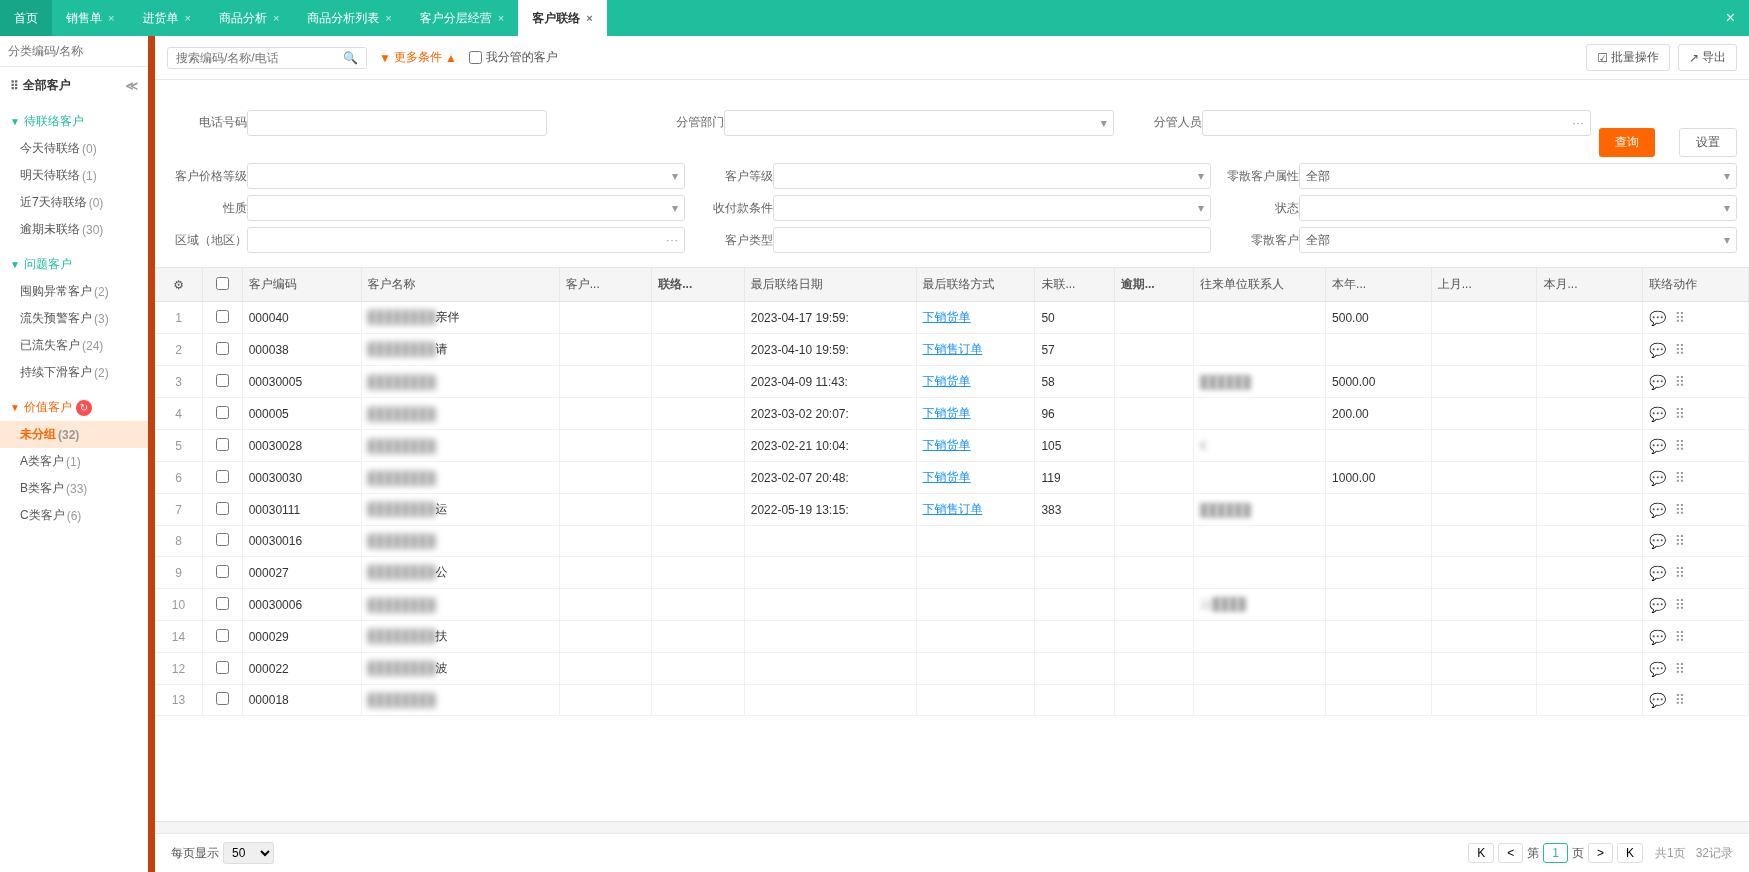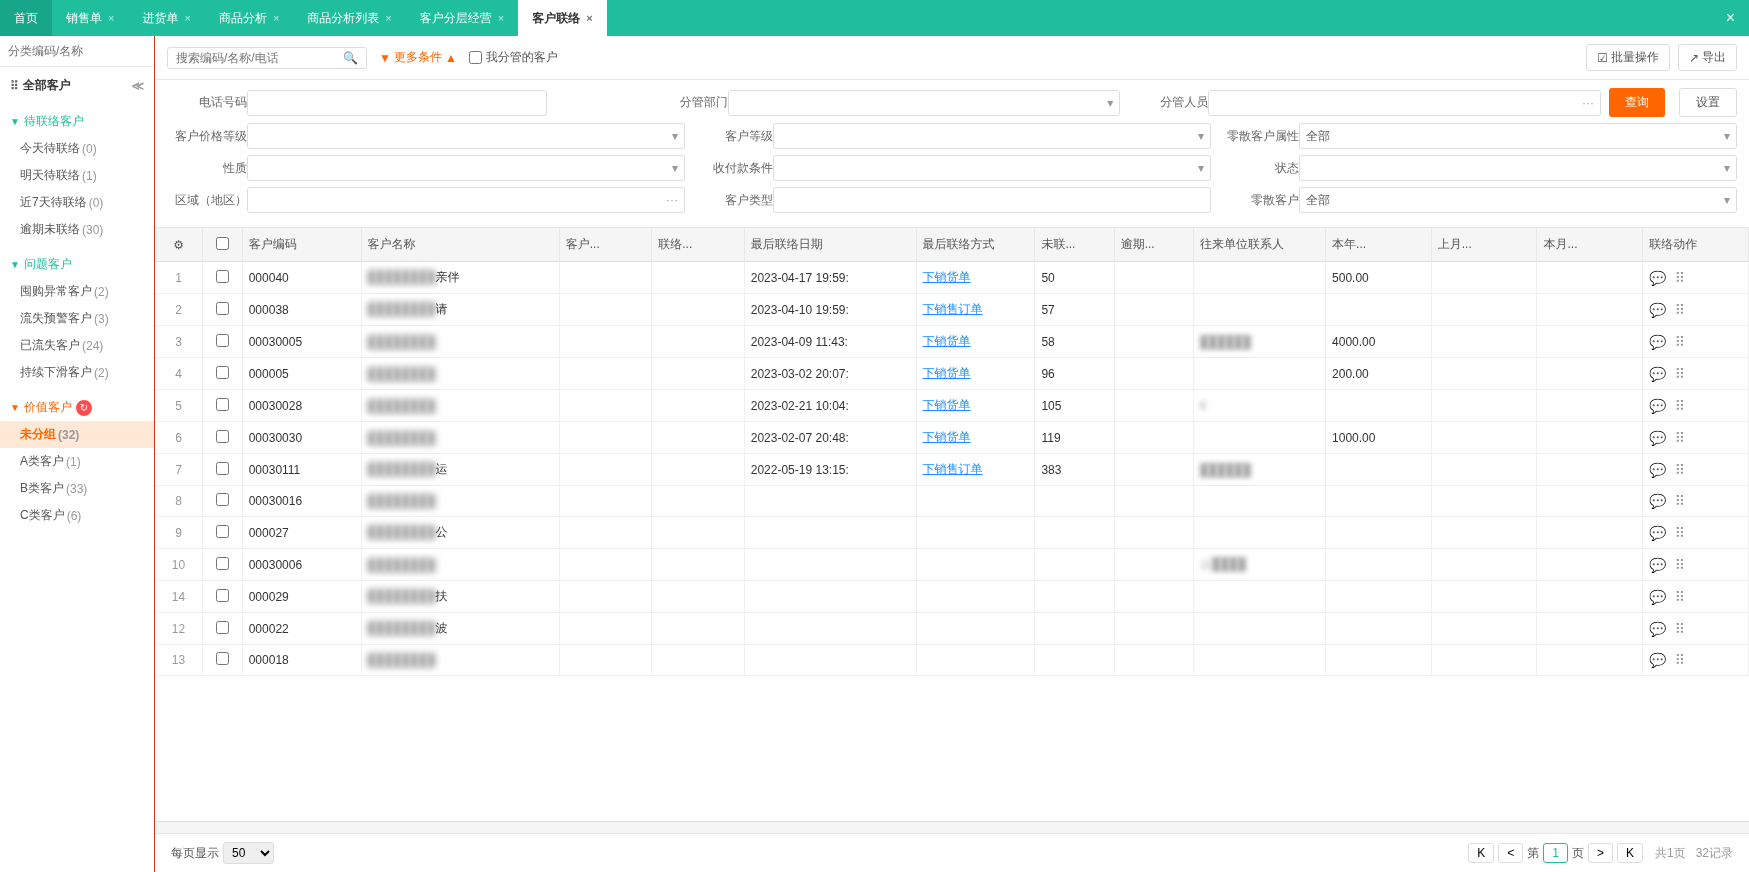--- a/index.html
+++ b/index.html
@@ -23,21 +23,21 @@
     .top-nav .close-btn {
       padding: 0 14px; height: 100%; display: flex; align-items: center;
       cursor: pointer; font-size: 16px;
     }
 
     
     .main-layout { display: flex; height: calc(872px - 36px); }
 
     
     .sidebar {
-      width: 155px; background: white; border-right: 1px solid #c2410c;
+      width: 155px; background: white; border-right: 7px solid #c2410c;
       overflow-y: auto; flex-shrink: 0;
     }
     .sidebar-search {
       display: flex; align-items: center; padding: 8px;
       border-bottom: 1px solid #e8e8e8;
     }
     .sidebar-search input {
       flex: 1; border: none; outline: none; font-size: 12px; color: #666;
     }
 
@@ -94,21 +94,21 @@
     .filter-input {
       flex: 1; border: 1px solid #ddd; border-radius: 3px; padding: 3px 6px;
       outline: none; height: 26px; color: #555;
     }
     .filter-select {
       flex: 1; border: 1px solid #ddd; border-radius: 3px; padding: 3px 6px;
       height: 26px; color: #555; background: white;
       display: flex; align-items: center; justify-content: space-between; cursor: pointer;
     }
     .filter-select .arrow { color: #999; }
-    .filter-actions-right { display: flex; gap: 14px; margin-left: auto; flex-shrink: 0; }
+    .filter-actions-right { display: flex; gap: 24px; margin-left: auto; flex-shrink: 0; margin-top: 40px; }
     .btn-query { background: #ff6600; color: white; border: none; padding: 5px 16px; border-radius: 3px; cursor: pointer; font-size: 12px; }
     .btn-reset { background: white; color: #555; border: 1px solid #ddd; padding: 5px 16px; border-radius: 3px; cursor: pointer; font-size: 12px; }
 
     
     .table-area { flex: 1; overflow: auto; background: white; }
 
     table { width: 100%; border-collapse: collapse; font-size: 12px; }
     thead tr { background: #f5f5f5; border-bottom: 1px solid #e0e0e0; }
     thead th {
       padding: 8px 6px; text-align: left; color: #555; font-weight: normal;
@@ -116,25 +116,25 @@
       background: #f5f5f5; z-index: 2;
     }
     tbody tr { border-bottom: 1px solid #f0f0f0; }
     tbody td { padding: 7px 6px; color: #333; border-right: 1px solid #f0f0f0; white-space: nowrap; }
 
     .col-num { width: 36px; text-align: center; }
     .col-check { width: 30px; text-align: center; }
     .col-code { width: 90px; }
     .col-name { width: 150px; }
     .col-type { width: 70px; }
-    .col-contact { width: 70px; }
+    .col-contact { width: 70px; font-weight: bold; }
     .col-date { width: 130px; }
     .col-way { width: 90px; }
     .col-nocontact { width: 60px; }
-    .col-overdue { width: 60px; }
+    .col-overdue { width: 60px; font-weight: bold; }
     .col-person { width: 100px; }
     .col-year { width: 80px; }
     .col-lastmonth { width: 80px; }
     .col-thismonth { width: 80px; }
     .col-action { width: 80px; }
 
     .link { color: #1890ff; cursor: pointer; text-decoration: underline; }
     .action-icons { display: flex; gap: 8px; align-items: center; }
     .action-icon { color: #999; cursor: pointer; font-size: 14px; }
 
@@ -528,21 +528,21 @@
       <td class="col-contact"></td>
       <td class="col-date">2023-04-09 11:43:</td>
       <td class="col-way">
         <span class="link">下销货单</span>
       </td>
       <td class="col-nocontact">58</td>
       <td class="col-overdue"></td>
       <td class="col-person">
         <span style="color:transparent;text-shadow:0 0 5px #aaa;">██████</span>
       </td>
-      <td class="col-year">4000.00</td>
+      <td class="col-year">5000.00</td>
       <td class="col-lastmonth"></td>
       <td class="col-thismonth"></td>
       <td class="col-action">
         <div class="action-icons">
           <span class="action-icon">💬</span>
           <span class="action-icon">⠿</span>
         </div>
       </td>
     </tr>
             <tr>

